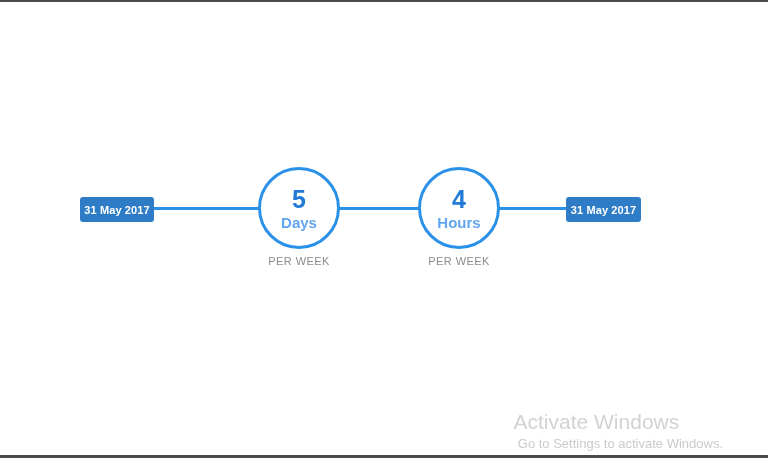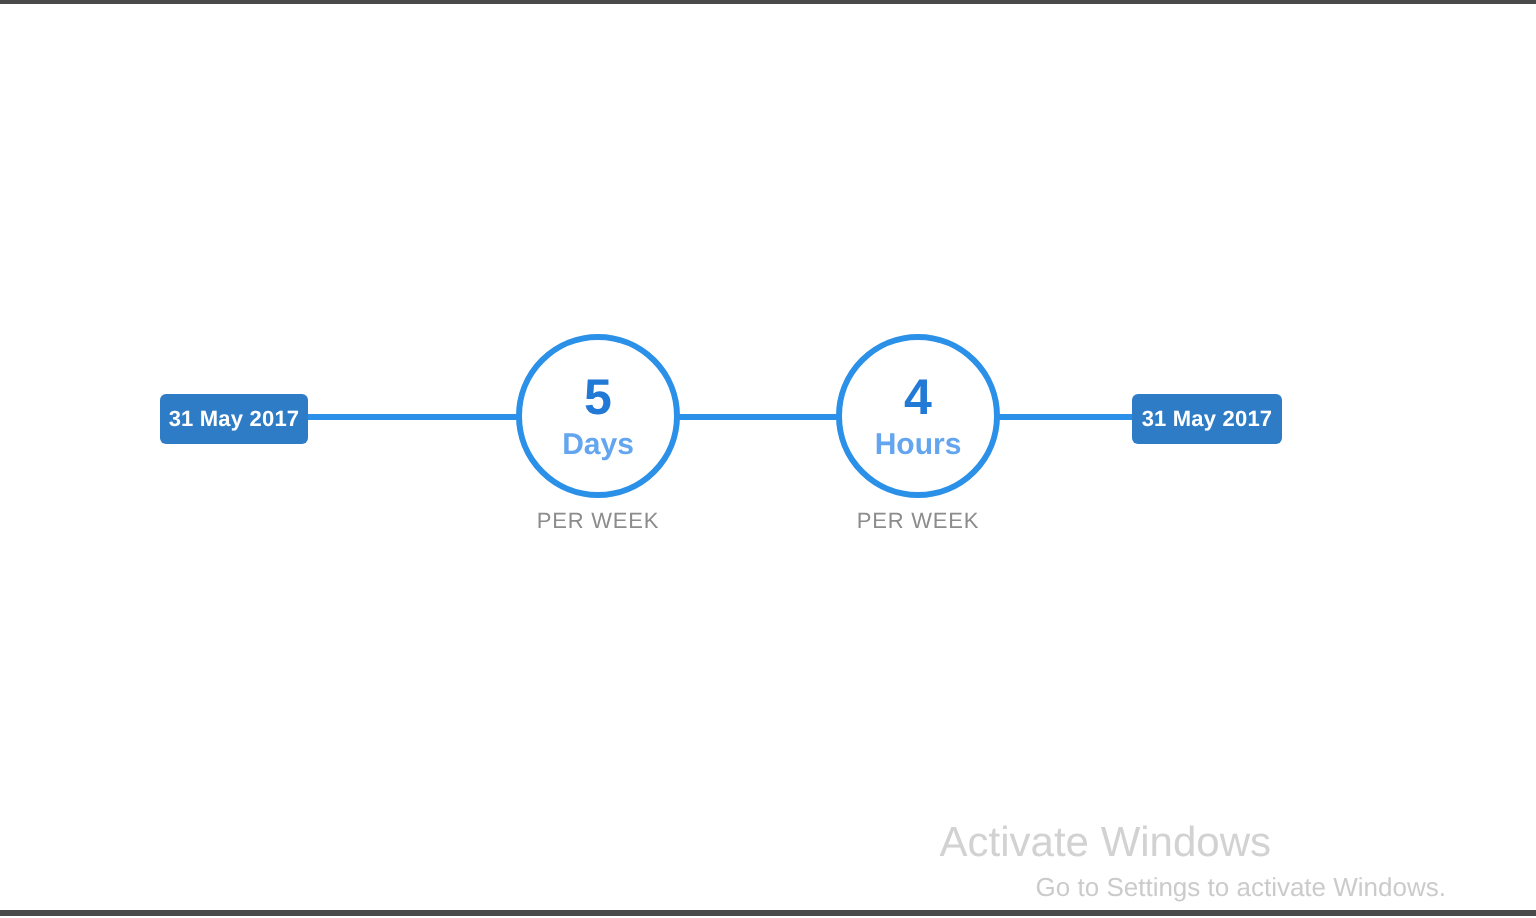--- a/index.html
+++ b/index.html
@@ -116,21 +116,21 @@
     font-weight: normal;
     letter-spacing: 0.4px;
     white-space: nowrap;
   }
 
   
   #watermark {
     position: absolute;
     right: 45px;
     top: 409px;
-    text-align: left;
+    text-align: center;
     user-select: none;
   }
   #watermark .wm-title {
     color: #d2d2d2;
     font-size: 21px;
     font-weight: normal;
     line-height: 25px;
     white-space: nowrap;
   }
   #watermark .wm-sub {

